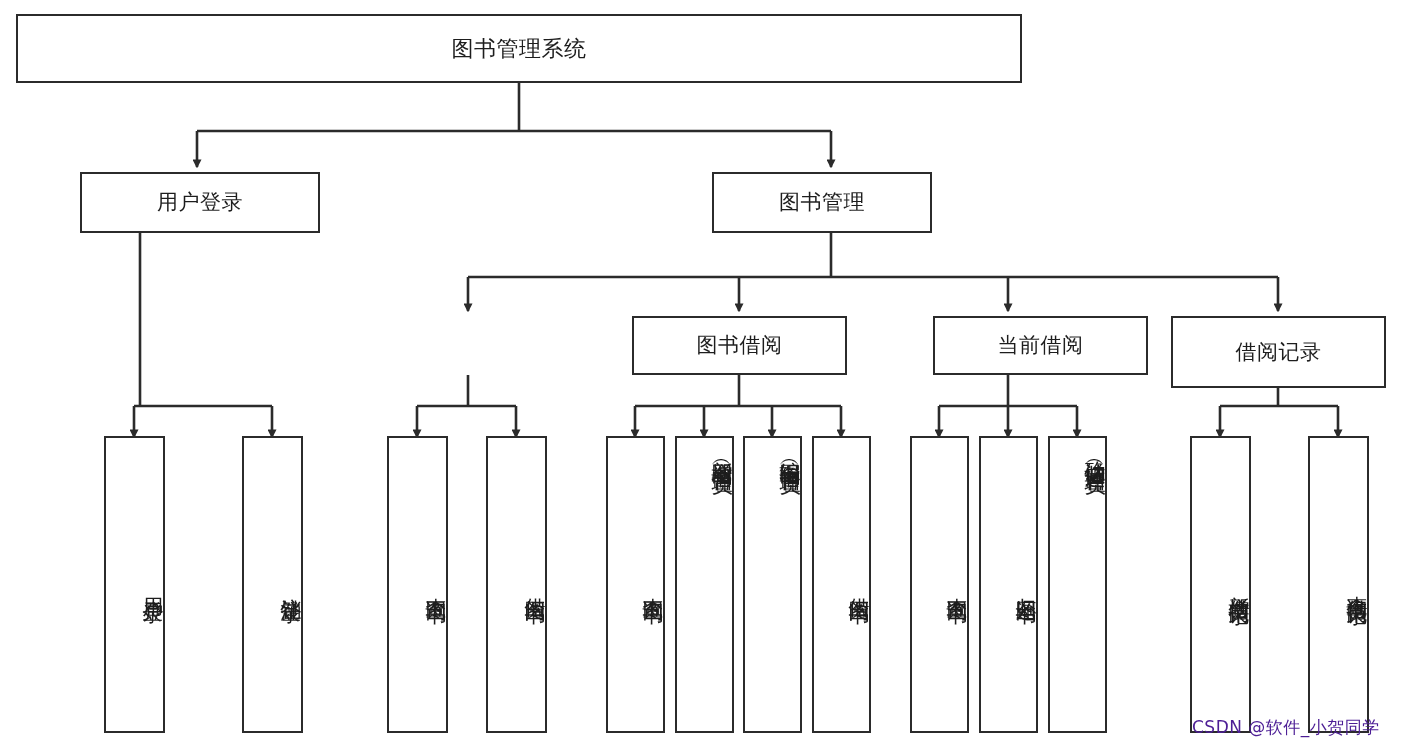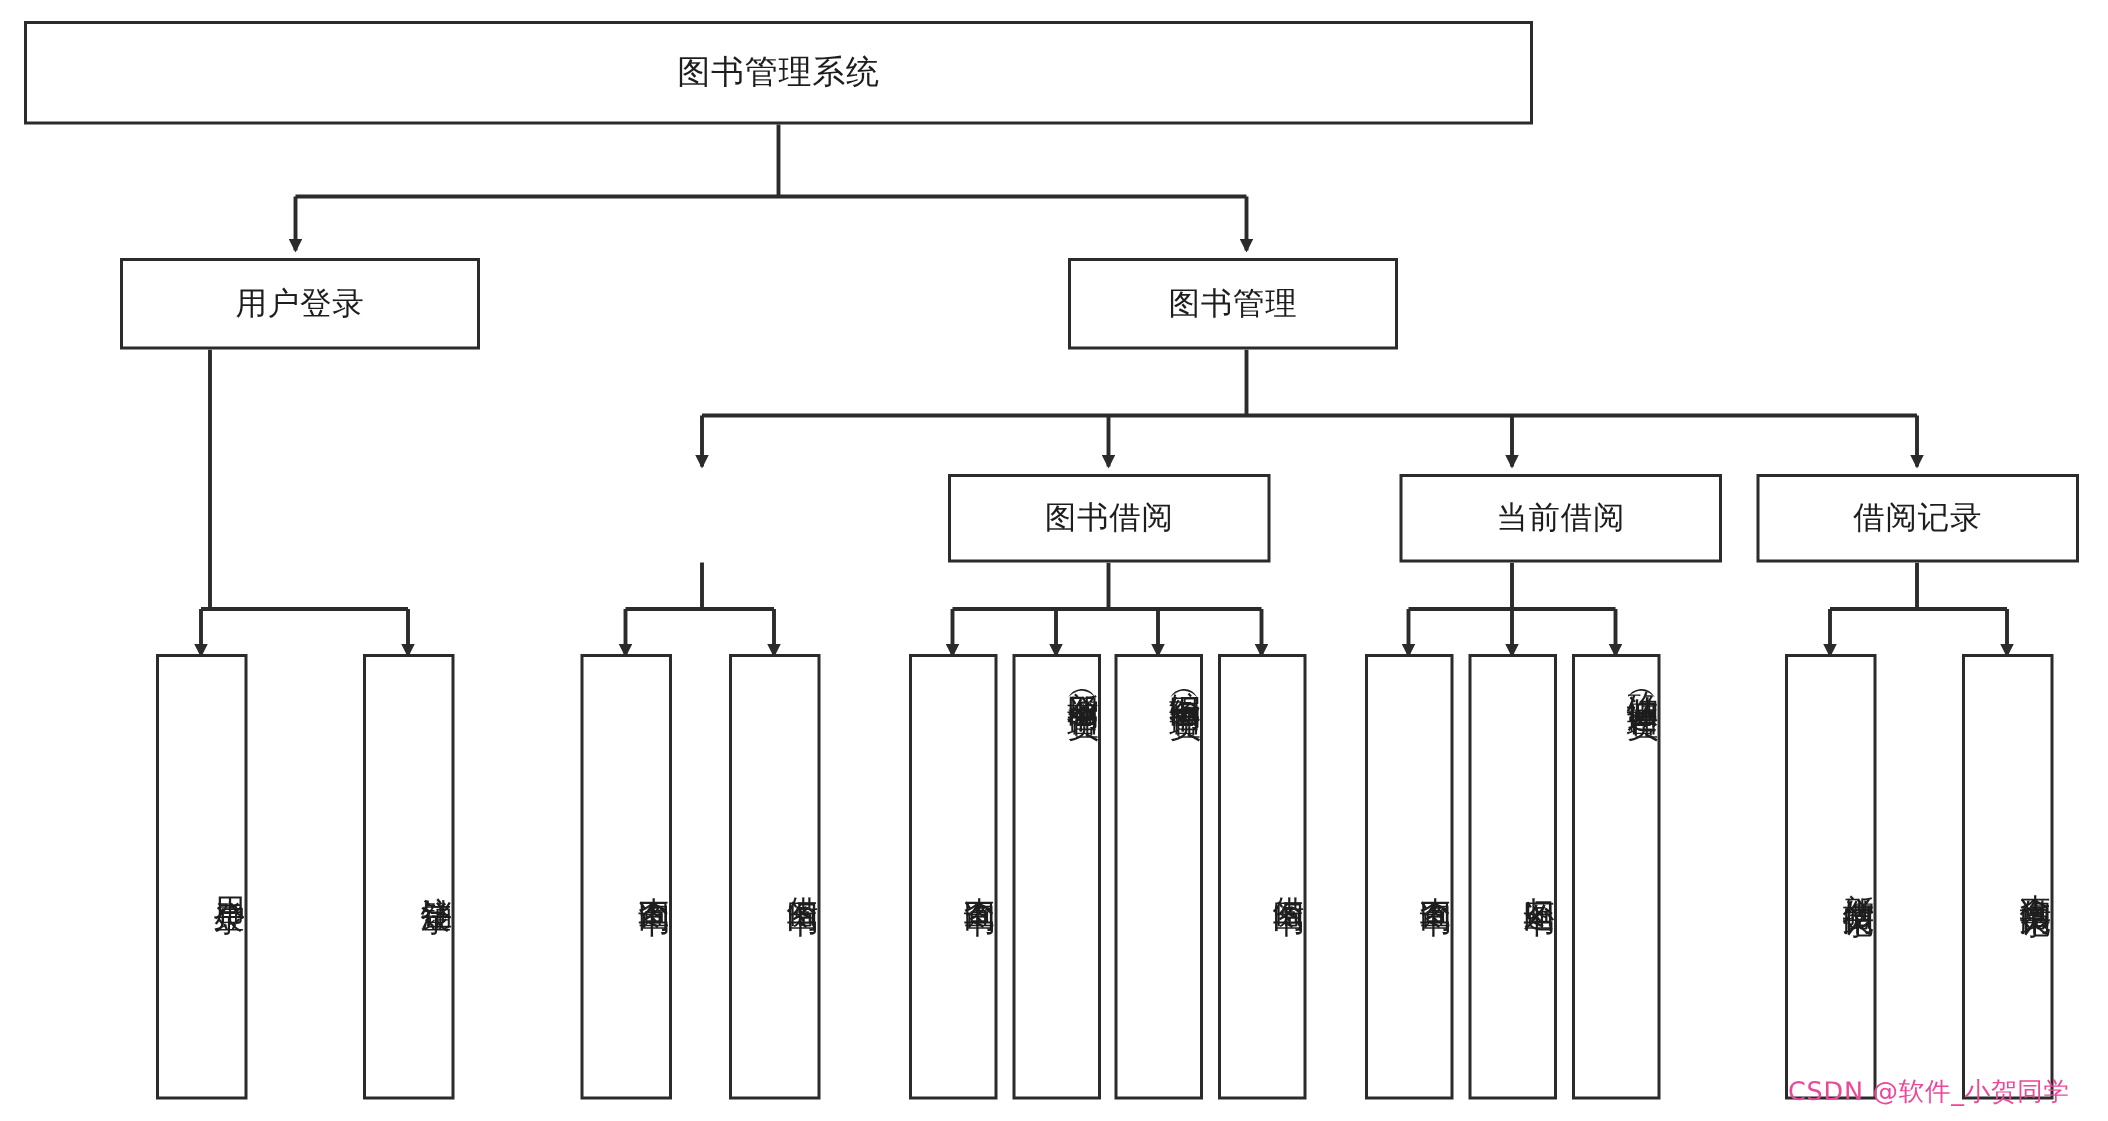--- a/index.html
+++ b/index.html
@@ -64,21 +64,21 @@
     text-align: center;
     margin: 0 auto;
   }
   .node.vert.mid {
     align-items: center;
     padding-top: 0;
   }
   .watermark {
     position: absolute;
     font-size: 17px;
-    color: #ec4899;
+    color: #4c1d95;
     white-space: nowrap;
     z-index: 9;
     letter-spacing: 0.5px;
   }
 </style>
 </head>
 <body>
 
 <div id="stage">
 
@@ -146,21 +146,21 @@
 
 
   <div class="node horiz" style="left:632px; top:316px; width:215px; height:59px;">
     <span class="label">图书借阅</span>
   </div>
 
   <div class="node horiz" style="left:901px; top:316px; width:215px; height:59px;margin-left:32px;">
     <span class="label">当前借阅</span>
   </div>
 
-  <div class="node horiz" style="left:1171px; top:316px; width:215px; height:59px;">
+  <div class="node horiz" style="left:1171px; top:316px; width:215px; height:72px;">
     <span class="label">借阅记录</span>
   </div>
 
   <div class="node vert mid" style="left:104px; top:436px; width:61px; height:297px;">
     <span class="label">用户登录</span>
   </div>
 
   <div class="node vert mid" style="left:242px; top:436px; width:61px; height:297px;">
     <span class="label">注销登录</span>
   </div>

